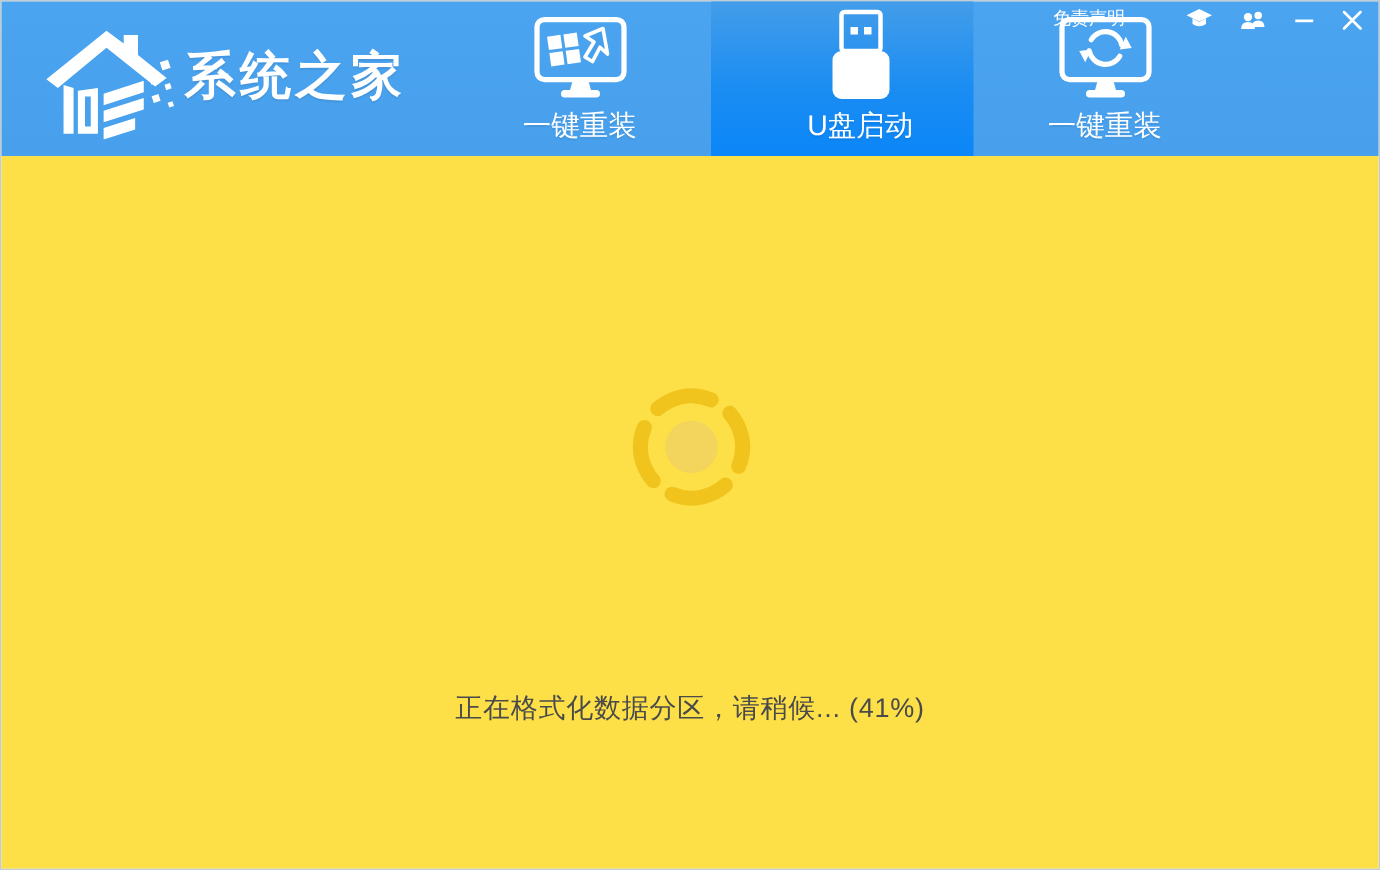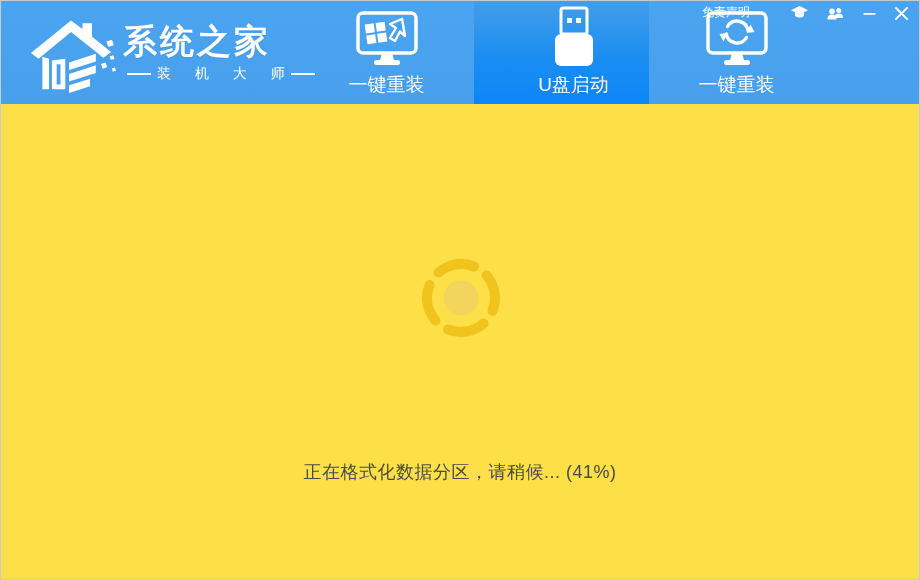--- a/index.html
+++ b/index.html
@@ -147,25 +147,20 @@
         <path d="M48 80 L70 73 L70 81 L48 88 Z" fill="#ffffff"></path>
 
         <rect x="80" y="42" width="7" height="7" fill="#ffffff" transform="rotate(-18 83 45)"></rect>
         <rect x="88" y="33" width="6" height="6" fill="#ffffff" transform="rotate(-18 91 36)"></rect>
         <rect x="82" y="57" width="5" height="5" fill="#ffffff" transform="rotate(-18 84 59)"></rect>
         <rect x="91" y="49" width="4" height="4" fill="#ffffff" transform="rotate(-18 93 51)"></rect>
         <rect x="93" y="62" width="3.5" height="3.5" fill="#ffffff" transform="rotate(-18 94 63)"></rect>
       </svg>
       <div class="brand-text">
         <div class="brand-title">系统之家</div>
-        <div class="brand-sub">
-          <span class="dash"></span>
-          <span>装 机 大 师</span>
-          <span class="dash right"></span>
-        </div>
       </div>
     </div>
 
     <nav class="tabs">
 
       <div class="tab">
         <svg class="tab-icon" width="64" height="58" viewBox="0 0 64 58">
           <rect x="3" y="3" width="58" height="40" rx="5" fill="none" stroke="#ffffff" stroke-width="3.5"></rect>
           <g transform="rotate(-8 21 23)">
             <rect x="11" y="13" width="9" height="9" fill="#ffffff"></rect>

